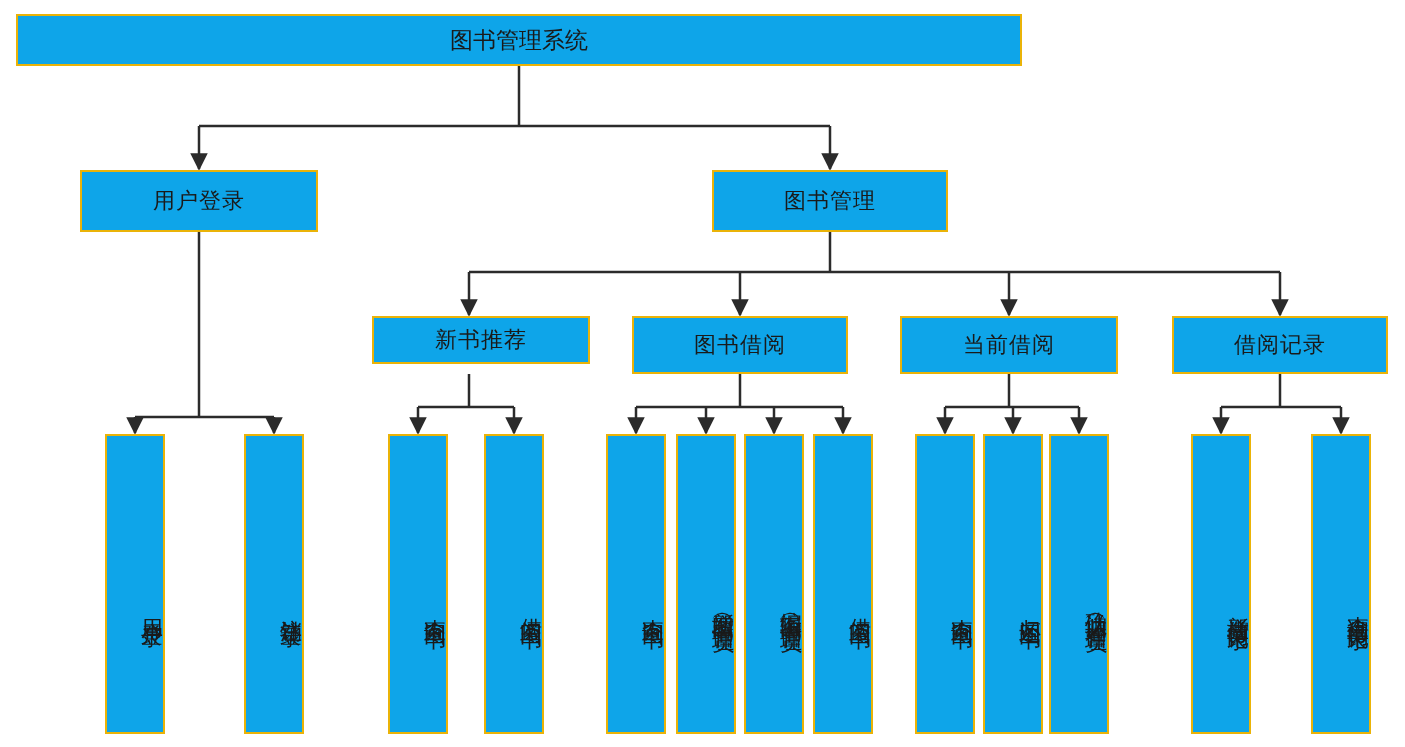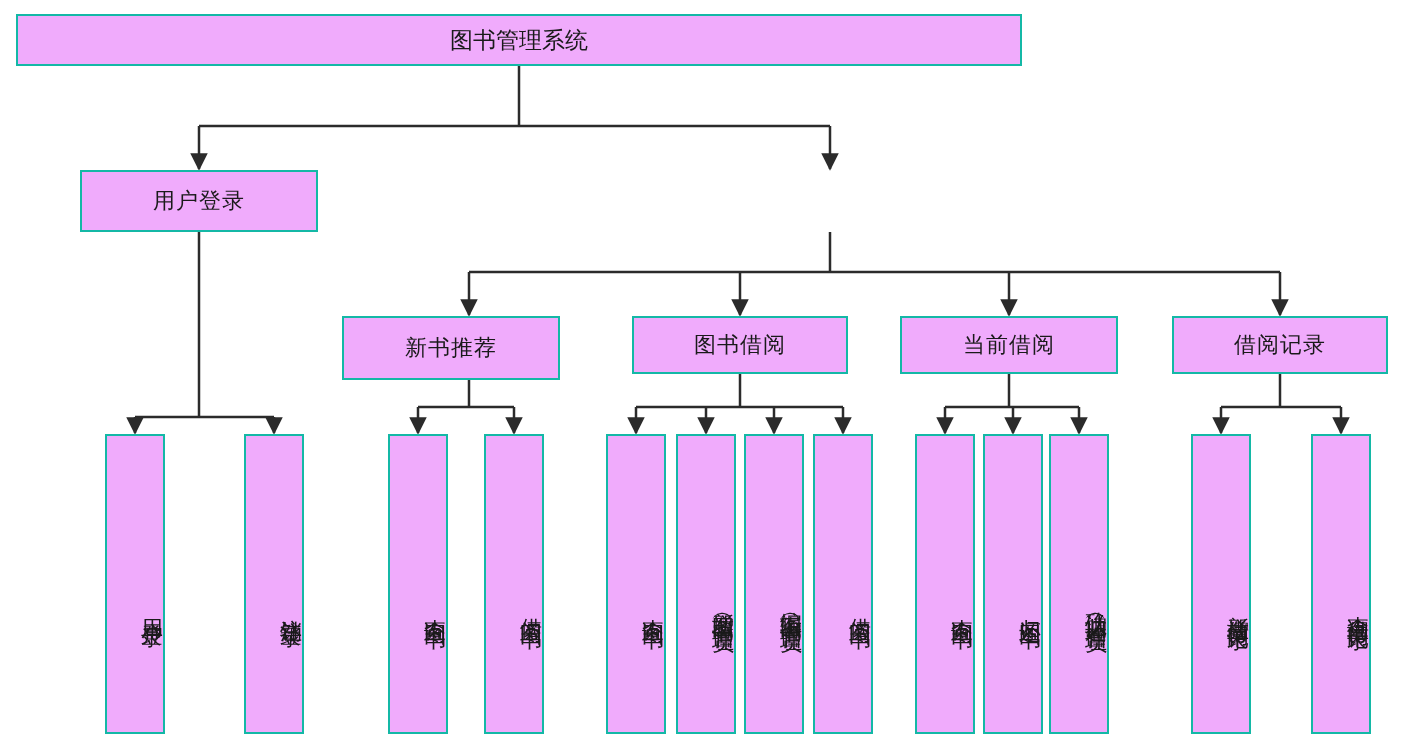--- a/index.html
+++ b/index.html
@@ -21,22 +21,22 @@
     position: absolute;
     left: 0;
     top: 0;
     width: 1405px;
     height: 747px;
     pointer-events: none;
   }
   .node {
     position: absolute;
     box-sizing: border-box;
-    background: #f0abfc;
-    border: 2px solid #14b8a6;
+    background: #0ea5e9;
+    border: 2px solid #eab308;
     display: flex;
     align-items: center;
     justify-content: center;
     color: #1a1a1a;
     z-index: 2;
   }
   .node.h {
     font-size: 22px;
     letter-spacing: 1px;
     line-height: 1.2;
@@ -119,22 +119,25 @@
       </g>
   </svg>
 
   <div class="node root" style="left: 16px; top: 14px; width: 1006px; height: 52px;">
     <span>图书管理系统</span>
   </div>
 
   <div class="node h" style="left: 80px; top: 170px; width: 238px; height: 62px;">
     <span>用户登录</span>
   </div>
+  <div class="node h" style="left: 712px; top: 170px; width: 236px; height: 62px;">
+    <span>图书管理</span>
+  </div>
 
-  <div class="node h" style="left: 342px; top: 316px; width: 218px; height: 64px; text-align: center;">
+  <div class="node h" style="left: 372px; top: 316px; width: 218px; height: 48px; text-align: center;">
     <span>新书推荐</span>
   </div>
   <div class="node h" style="left: 632px; top: 316px; width: 216px; height: 58px;">
     <span>图书借阅</span>
   </div>
   <div class="node h" style="left: 1172px; top: 316px; width: 216px; height: 58px;">
     <span>借阅记录</span>
   </div>
   <div class="node h" style="left: 900px; top: 316px; width: 218px; height: 58px;">
     <span>当前借阅</span>

